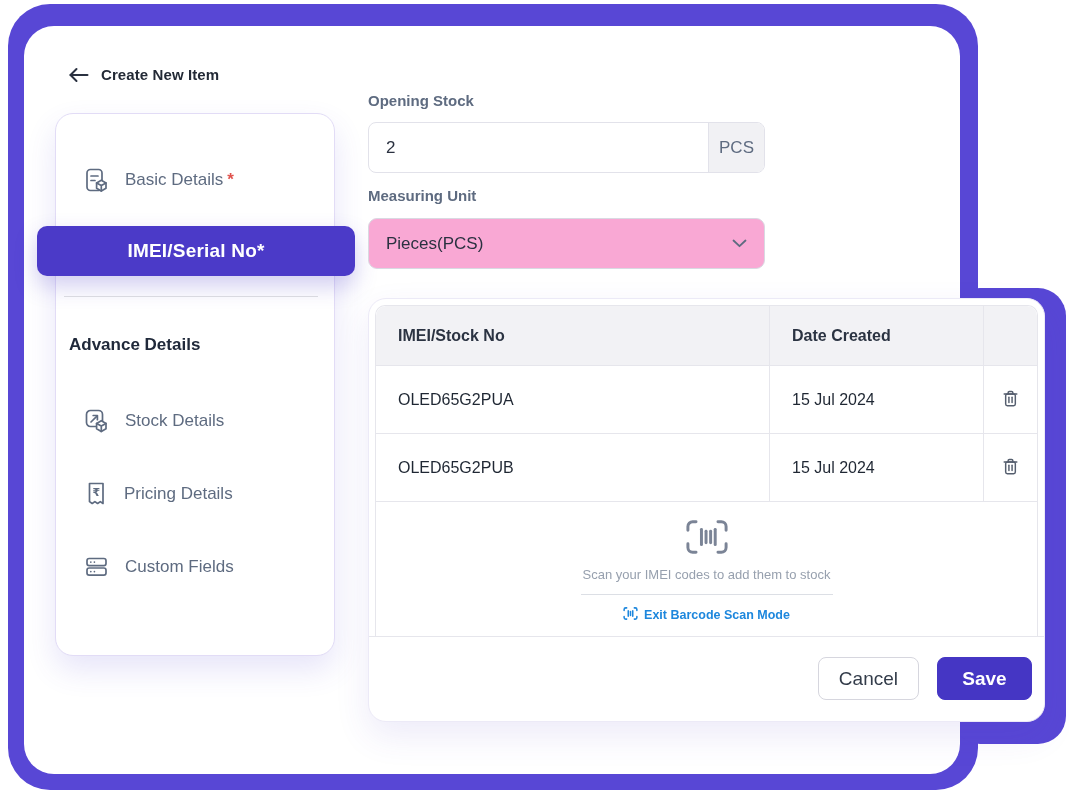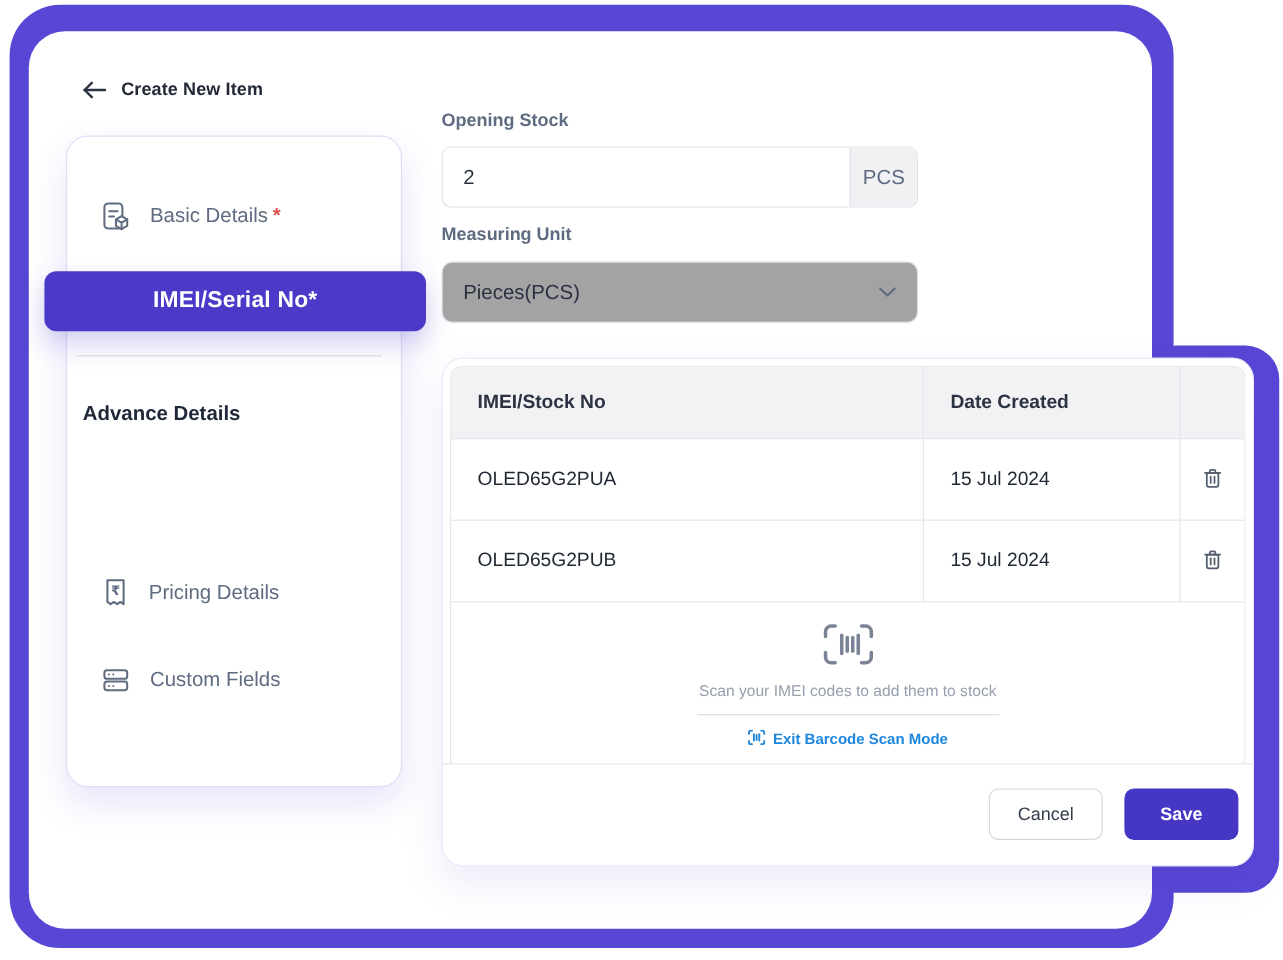--- a/index.html
+++ b/index.html
@@ -71,21 +71,21 @@
     flex:1; border:none; outline:none; font-family:inherit;
     font-size:17px; color:#2a3140; padding-left:17px; background:transparent;
   }
   .unit-suffix {
     width:56px; background:#f1f1f4; border-left:1px solid #e2e2ea;
     display:flex; align-items:center; justify-content:center;
     font-size:17px; color:#5e6b80;
   }
   .unit-select {
     position:absolute; left:368px; top:218px; width:397px; height:51px;
-    border:1px solid #d9d9e2; border-radius:9px; background:#a3a3a3;
+    border:1px solid #d9d9e2; border-radius:9px; background:#f9a8d4;
     display:flex; align-items:center; justify-content:space-between;
     padding:0 17px; font-size:17px; color:#2a3140; cursor:pointer;
   }
   .unit-select .chev { display:flex; color:#5e6b80; }
 
   
   .modal {
     position:absolute; left:368px; top:298px; width:677px; height:424px;
     background:#ffffff; border:1px solid #eceaf7; border-radius:18px;
     box-shadow:0 14px 34px rgba(80,60,200,.10);
@@ -124,21 +124,21 @@
     font-size:12.5px; font-weight:700; color:#1d87dd; cursor:pointer;
   }
   
   .modal-footer {
     border-top:1px solid #e6e6ec;
     padding:20px 12px 0 12px; height:85px;
     display:flex; justify-content:flex-end; gap:18px;
   }
   .btn {
     height:43px; min-width:95px; border-radius:8px; font-family:inherit;
-    font-size:15px; cursor:pointer; padding:0 20px;
+    font-size:19px; cursor:pointer; padding:0 20px;
   }
   .btn-cancel { background:#ffffff; border:1px solid #d6d6de; color:#333c4a; }
   .btn-save { background:#4536c4; border:1px solid #4536c4; color:#ffffff; font-weight:700; }
 </style>
 </head>
 <body>
 
 <div class="frame"></div>
 <div class="modal-backing"></div>
 <div class="inner-card"></div>
@@ -169,20 +169,32 @@
   </div>
 
   <div class="active-pill">
     <span>IMEI/Serial No*</span>
   </div>
 
   <div class="side-divider"></div>
 
   <div class="section-header">Advance Details</div>
 
+  <div class="side-item" style="top:292px;">
+    <span class="icon">
+      <svg width="26" height="26" viewBox="0 0 26 26" fill="none" stroke="currentColor" stroke-width="1.7" stroke-linecap="round" stroke-linejoin="round">
+        <rect x="2.5" y="2.5" width="16" height="16" rx="4"></rect>
+        <path d="M7 14 L13.2 7.8"></path>
+          <path d="M9.2 7.5 h4.2 v4.2"></path>
+        <path d="M17.3 12.7 l4.7 2.7 v5.4 l-4.7 2.7 -4.7 -2.7 v-5.4 z" fill="#ffffff"></path>
+        <path d="M12.6 15.4 l4.7 2.7 4.7 -2.7 M17.3 18.1 v5.4"></path>
+      </svg>
+    </span>
+    <span>Stock Details</span>
+  </div>
 
   <div class="side-item" style="top:365px;">
     <span class="icon">
       <svg width="25" height="26" viewBox="0 0 25 26" fill="none" stroke="currentColor" stroke-width="1.7" stroke-linecap="round" stroke-linejoin="round">
         <path d="M5.5 2.5 h13.5 v20 l-2.7 -1.9 -2.7 1.9 -2.7 -1.9 -2.7 1.9 -2.7 -1.9 z"></path>
         <text x="12.3" y="14.8" text-anchor="middle" font-size="11" font-family="DejaVu Sans, sans-serif" fill="currentColor" stroke="none" font-weight="bold">₹</text>
       </svg>
     </span>
     <span>Pricing Details</span>
   </div>

